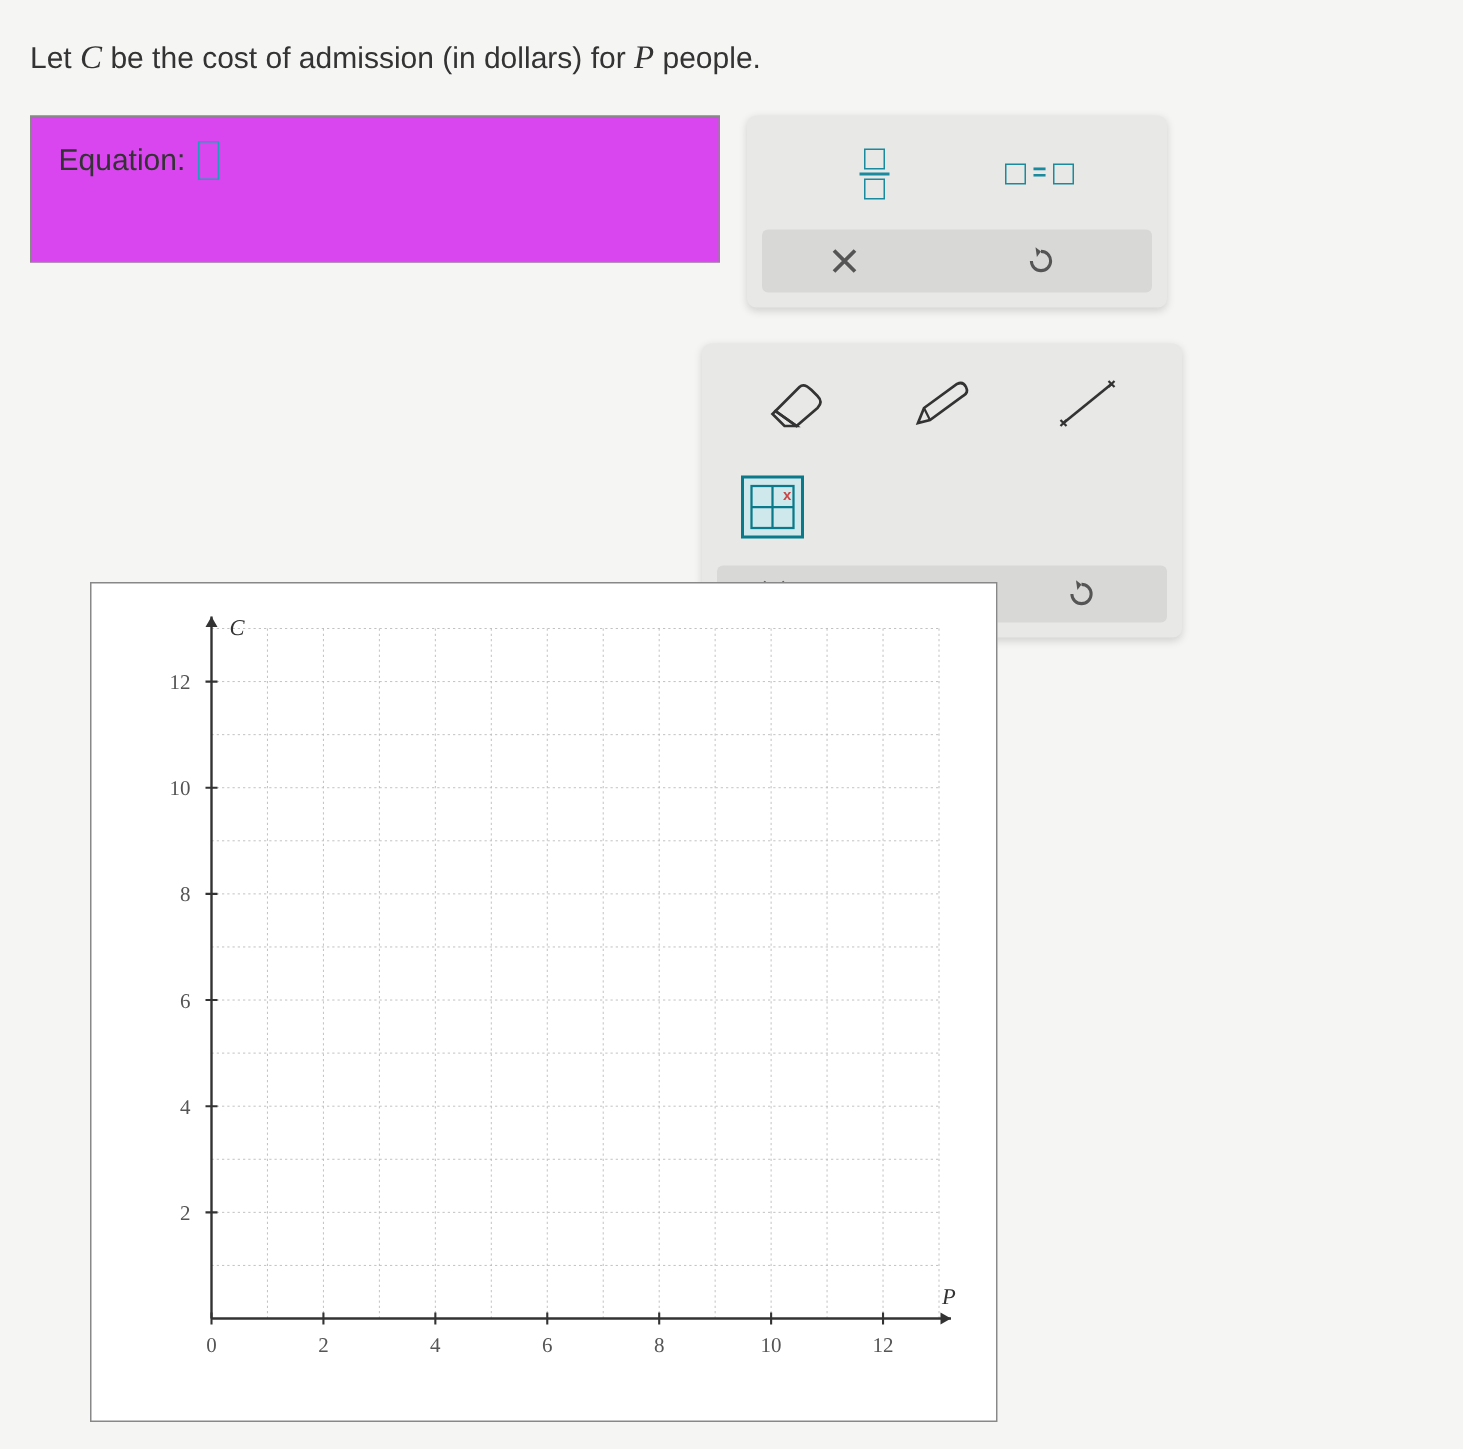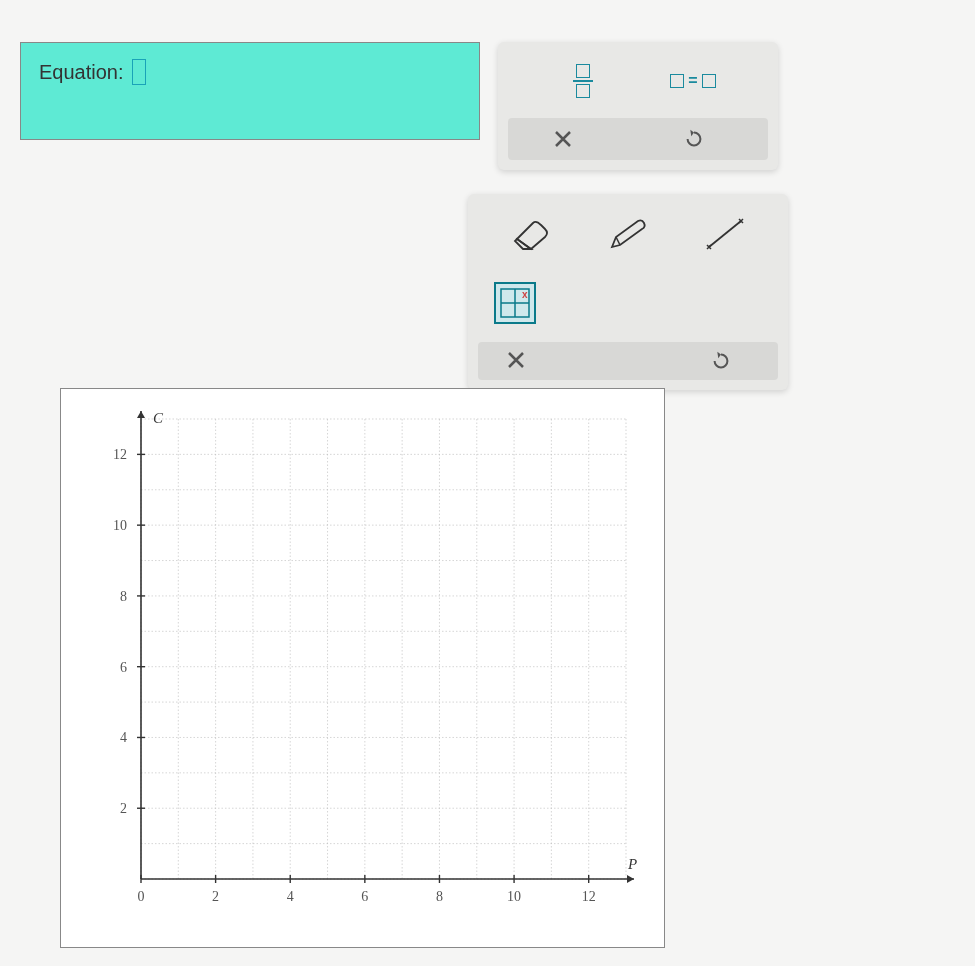--- a/index.html
+++ b/index.html
@@ -16,21 +16,21 @@
       line-height: 1.6;
       margin-bottom: 22px;
     }
     .problem-text p { margin-bottom: 18px; }
     .italic-var { font-style: italic; font-family: 'Times New Roman', serif; font-size: 22px; }
     .link-word { color: #0a9396; text-decoration: underline; cursor: pointer; }
     .work-area { display: flex; gap: 18px; align-items: flex-start; }
     .left-col { flex: 0 0 460px; }
     .equation-box {
       border: 1px solid #888;
-      background: #5eead4;
+      background: #d946ef;
       padding: 16px 18px 34px 18px;
       margin-bottom: 32px;
       height: 98px;
     }
     .equation-label { font-size: 20px; font-weight: 500; display: inline-flex; align-items: center; gap: 8px;}
     .equation-placeholder {
       display: inline-block;
       width: 14px; height: 26px;
       border: 1.5px solid #1aa3b8;
       vertical-align: middle;
@@ -95,20 +95,23 @@
     .frac-symbol .box { width: 14px; height: 14px; border: 1.5px solid #1a8a9e; }
     .frac-symbol .line { width: 20px; height: 1.5px; background: #1a8a9e; margin: 2px 0;}
     .eq-symbol { display: inline-flex; align-items: center; gap: 4px; color: #1a8a9e; font-size:16px; font-weight:bold;}
     .eq-symbol .box { width: 14px; height: 14px; border: 1.5px solid #1a8a9e; }
     .right-col { display: flex; flex-direction: column; position: relative;}
   </style>
 </head>
 <body>
 
 <div class="problem-text">
+  <p>
+    <span>Let </span><span class="italic-var">C</span><span> be the cost of admission (in dollars) for </span><span class="italic-var">P</span><span> people.</span>
+  </p>
 </div>
 
 <div class="work-area">
   <div class="left-col">
     <div class="equation-box">
       <div class="equation-label">
         <span>Equation:</span>
         <span class="equation-placeholder"></span>
       </div>
     </div>

